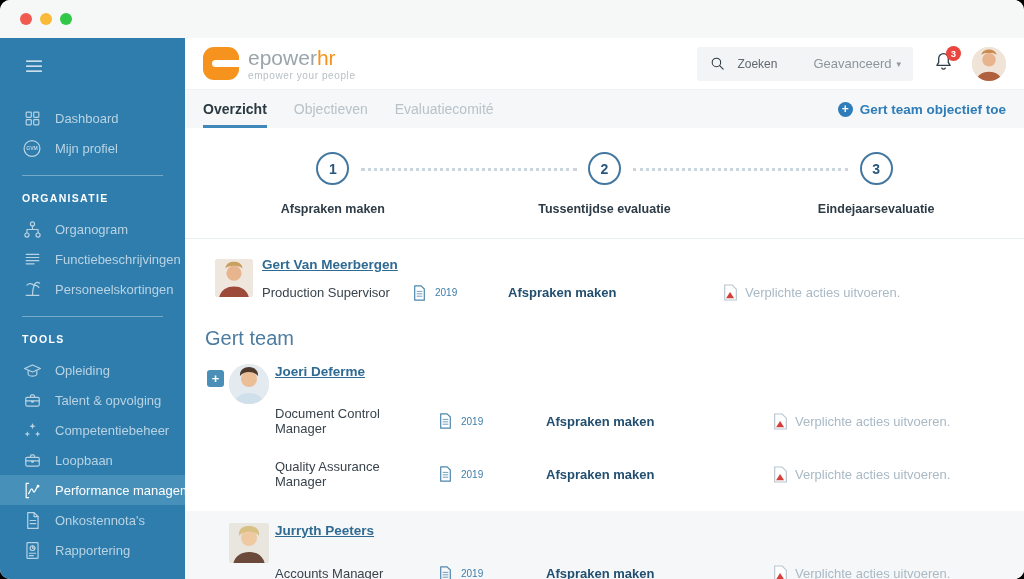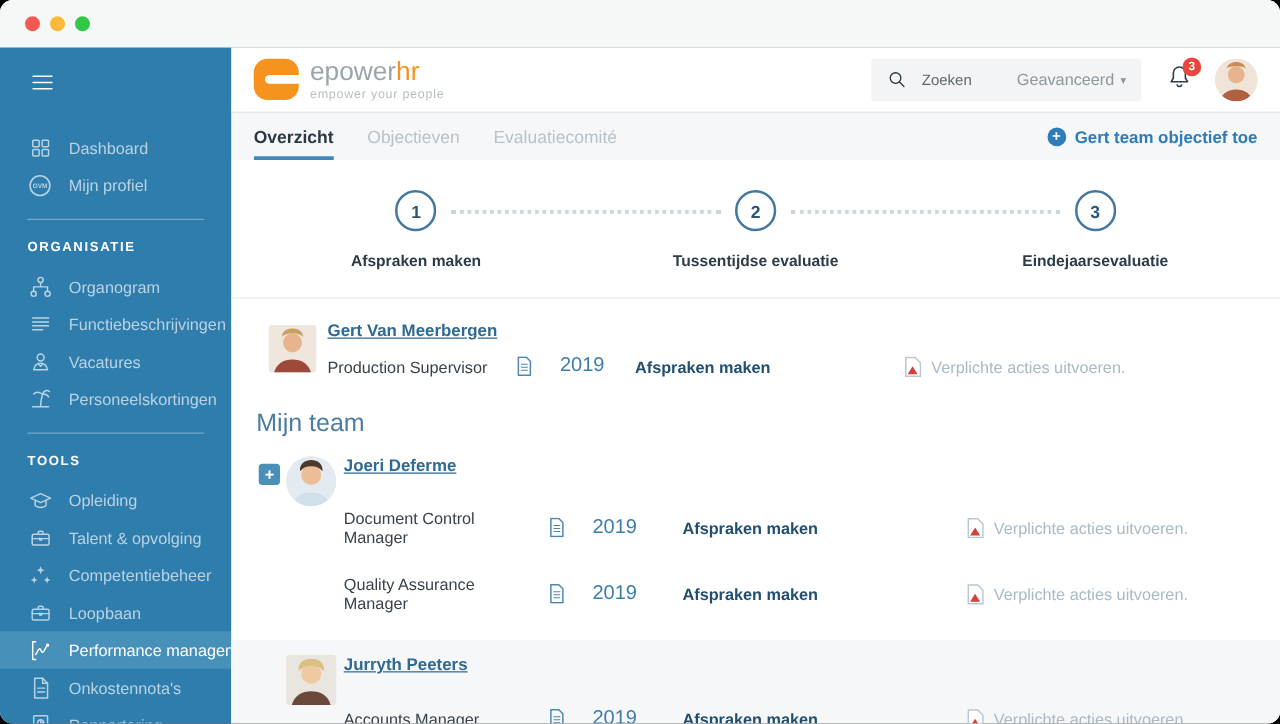--- a/index.html
+++ b/index.html
@@ -62,21 +62,21 @@
   .step{flex:1;position:relative;display:flex;flex-direction:column;align-items:center;}
   .step + .step::before{content:"";position:absolute;top:16px;left:calc(-50% + 28px);width:calc(100% - 56px);border-top:3px dotted #c9d6de;}
   .step-circle{width:33px;height:33px;border:2px solid #44779f;border-radius:50%;background:#fff;color:#29567c;font-size:14px;font-weight:bold;display:flex;align-items:center;justify-content:center;z-index:1;cursor:pointer;}
   .step-label{margin-top:17px;font-size:12.5px;font-weight:600;color:#2d3c46;}
 
   .section-divider{border-bottom:1px solid #e9eef1;margin-top:22px;}
 
   .p-name{color:#2f6a93;font-weight:bold;font-size:13.5px;text-decoration:underline;cursor:pointer;}
   .p-role{font-size:13px;color:#39434c;}
   .year-cell{display:flex;align-items:center;}
-  .year-txt{color:#3e7da8;font-size:16px;margin-left:22px;}
+  .year-txt{color:#3e7da8;font-size:10px;margin-left:9px;}
   .status-txt{font-size:13px;font-weight:bold;color:#224f70;cursor:pointer;}
   .action-cell{display:flex;align-items:center;color:#a9b9c5;font-size:13px;}
   .action-cell svg{margin-right:7px;flex:0 0 auto;}
 
   .me-row{display:grid;grid-template-columns:47px 151px 95px 215px 1fr;grid-template-rows:auto auto;align-items:center;padding:16px 20px 6px 30px;}
   .me-row .avatar{grid-row:1/3;width:38px;height:38px;border-radius:3px;}
   .me-row .p-name{grid-column:2/6;padding:2px 0 12px;}
   .me-row .p-role{grid-column:2;}
 
   .team-title{margin:20px 0 2px 20px;font-size:20px;color:#4d7ca1;font-weight:normal;}
@@ -153,30 +153,20 @@
           <span class="ic">
             <svg class="line" width="19" height="19" viewBox="0 0 24 24">
                 <path d="M4 5.5h16M4 9.5h16M4 13.5h16M4 17.5h10"></path>
               </svg>
           </span>
           <span>Functiebeschrijvingen</span>
         </div>
         <div class="nav-item">
           <span class="ic">
             <svg class="line" width="19" height="19" viewBox="0 0 24 24">
-                <circle cx="12" cy="7.5" r="3.5"></circle>
-                <path d="M5 20c.8-4.2 3.5-6.5 7-6.5s6.2 2.3 7 6.5z"></path>
-                <path d="M10 14.5l2 2 2-2"></path>
-              </svg>
-          </span>
-          <span>Vacatures</span>
-        </div>
-        <div class="nav-item">
-          <span class="ic">
-            <svg class="line" width="19" height="19" viewBox="0 0 24 24">
                 <path d="M14 7C11 4 7 4 5 6.5M14 7c1-4 4.5-5 7-3M14 7c2-.8 5 .2 6 2.5M14 7c-1.5 4-2 8-2 11.5"></path>
                 <path d="M4 19.5h16"></path>
               </svg>
           </span>
           <span>Personeelskortingen</span>
         </div>
 
         <div class="side-divider"></div>
         <div class="side-section">TOOLS</div>
 
@@ -339,21 +329,21 @@
             <span class="status-txt">Afspraken maken</span>
             <span class="action-cell">
               <svg width="15" height="17" viewBox="0 0 18 20">
                   <path d="M2 1h9l5 5v13H2z" fill="#ffffff" stroke="#b9c7d1" stroke-width="1.4"></path>
                   <path d="M8.5 9.5l4.8 7.5H3.7z" fill="#d43f3a"></path>
                 </svg>
               <span>Verplichte acties uitvoeren.</span>
             </span>
           </div>
 
-          <h2 class="team-title">Mijn team</h2>
+          <h2 class="team-title">Gert team</h2>
 
           <div class="member">
             <button class="expand-btn">+</button>
             <span class="avatar round">
               <svg viewBox="0 0 40 40">
                   <rect width="40" height="40" fill="#e3eaf0"></rect>
                   <circle cx="20" cy="15" r="8" fill="#ecbe97"></circle>
                   <path d="M11 12c-.5-6 4-9 9-9s9.5 3 9 9c-2-2.5-5-4-9-4s-7 1.5-9 4z" fill="#4d3a2c"></path>
                   <path d="M4 42c1.5-9 8-13 16-13s14.5 4 16 13z" fill="#cfe0ea"></path>
                 </svg>

